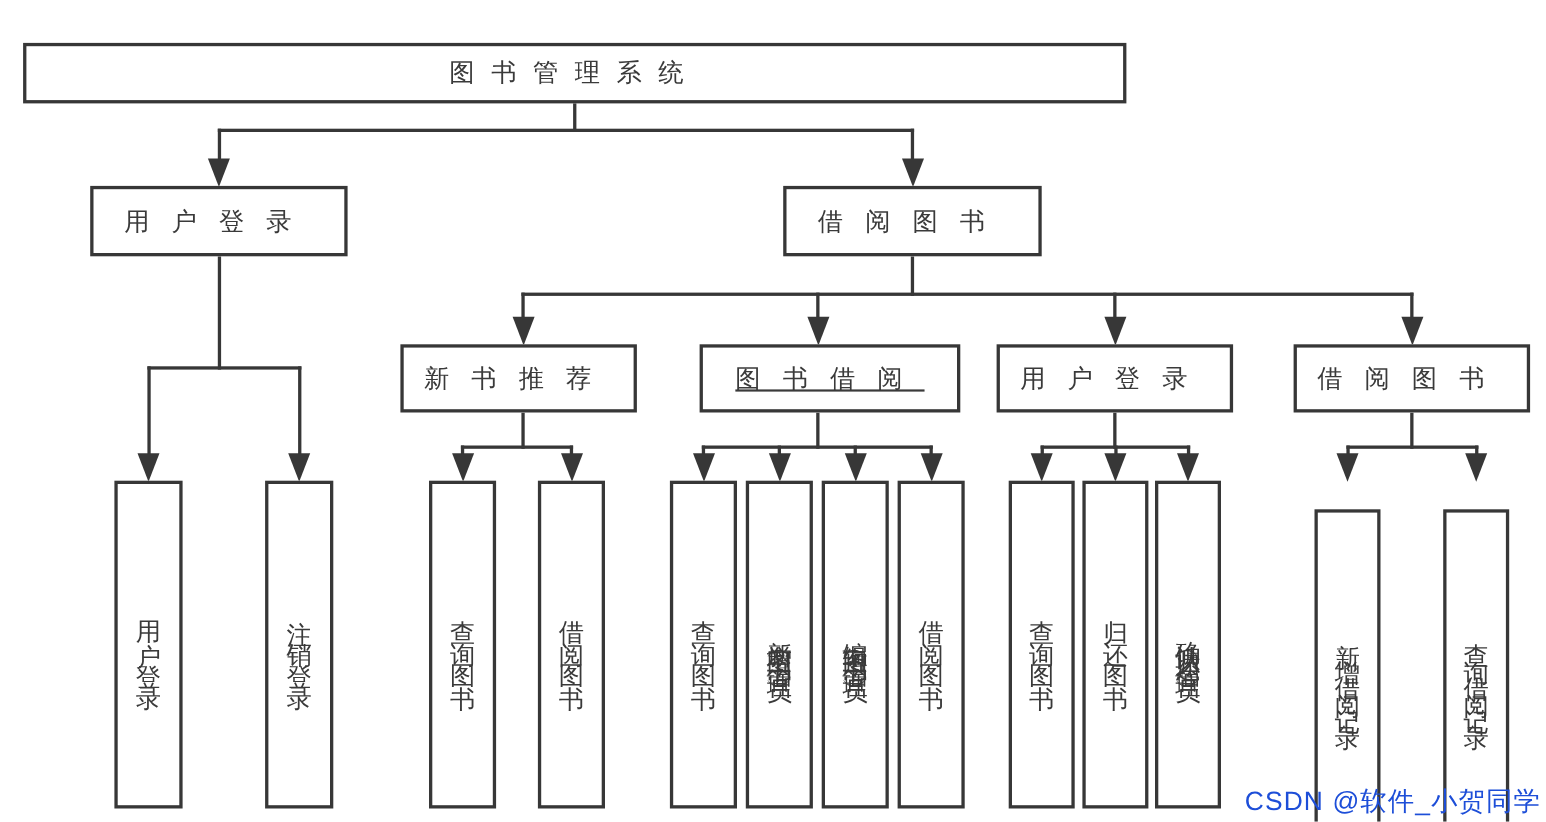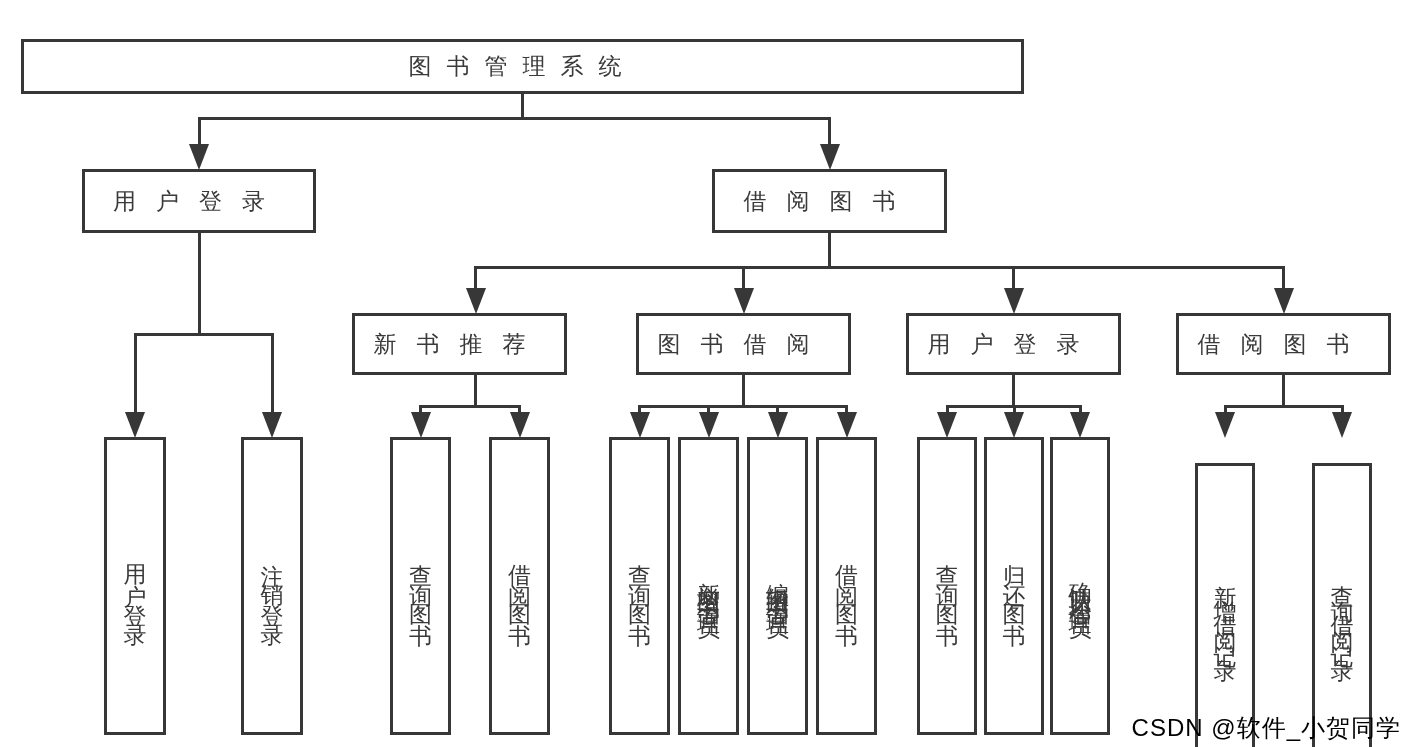--- a/index.html
+++ b/index.html
@@ -111,32 +111,32 @@
       <div class="cline" style="left: 1223.5px; top: 405px; width: 120px; height: 3px;"></div>
       <div class="cline" style="left: 1223.5px; top: 405px; width: 3px; height: 10px;"></div>
       <div class="arrowhead" style="left: 1215px; top: 412px; border-width: 26px 10px 0px;"></div>
       <div class="cline" style="left: 1340.5px; top: 405px; width: 3px; height: 10px;"></div>
       <div class="arrowhead" style="left: 1332px; top: 412px; border-width: 26px 10px 0px;"></div>
     </div>
   <div id="nodes-layer">
       <div class="node h sp-mid" style="left: 21px; top: 13px; width: 1003px; height: 55px;">图书管理系统</div>
       <div class="node h sp-wide" style="left: 82px; top: 169px; width: 234px; height: 64px;">用户登录</div>
       <div class="node h sp-wide" style="left: 712px; top: 169px; width: 235px; height: 64px;">借阅图书</div>
-      <div class="node h sp-wide" style="left: 352px; top: 313px; width: 215px; height: 62px;">新书推荐</div>
-      <div class="node h sp-wide" style="left: 636px; top: 313px; width: 215px; height: 62px;">图书借阅</div>
+      <div class="node h sp-wide" style="left: 364px; top: 313px; width: 215px; height: 62px;">新书推荐</div>
+      <div class="node h sp-wide" style="left: 636px; top: 313px; width: 237px; height: 62px; text-decoration: underline;">图书借阅</div>
       <div class="node h sp-wide" style="left: 906px; top: 313px; width: 215px; height: 62px;">用户登录</div>
       <div class="node h sp-wide" style="left: 1176px; top: 313px; width: 215px; height: 62px;">借阅图书</div>
       <div class="node v sp-wide" style="left: 104px; top: 437px; width: 62px; height: 298px;">用户登录</div>
       <div class="node v sp-wide" style="left: 241px; top: 437px; width: 62px; height: 298px;">注销登录</div>
       <div class="node v sp-wide" style="left: 390px; top: 437px; width: 61px; height: 298px;">查询图书</div>
       <div class="node v sp-wide" style="left: 489px; top: 437px; width: 61px; height: 298px;">借阅图书</div>
       <div class="node v sp-wide" style="left: 609px; top: 437px; width: 61px; height: 298px;">查询图书</div>
       <div class="node v sp-tight" style="left: 678px; top: 437px; width: 61px; height: 298px;">新增图书（管理员）</div>
       <div class="node v sp-tight" style="left: 747px; top: 437px; width: 61px; height: 298px;">编辑图书（管理员）</div>
       <div class="node v sp-wide" style="left: 816px; top: 437px; width: 61px; height: 298px;">借阅图书</div>
       <div class="node v sp-wide" style="left: 917px; top: 437px; width: 60px; height: 298px;">查询图书</div>
       <div class="node v sp-wide" style="left: 984px; top: 437px; width: 60px; height: 298px;">归还图书</div>
       <div class="node v sp-tight" style="left: 1050px; top: 437px; width: 60px; height: 298px;">确认归还（管理员）</div>
       <div class="node v sp-mid" style="left: 1195px; top: 437px; width: 60px; height: 298px;">新增借阅记录</div>
       <div class="node v sp-mid" style="left: 1312px; top: 437px; width: 60px; height: 298px;">查询借阅记录</div>
     </div>
-  <div id="watermark" style="color: #000000;">CSDN @软件_小贺同学</div>
+  <div id="watermark" style="color: #1d4ed8;">CSDN @软件_小贺同学</div>
 </div>
 
 </body></html>

